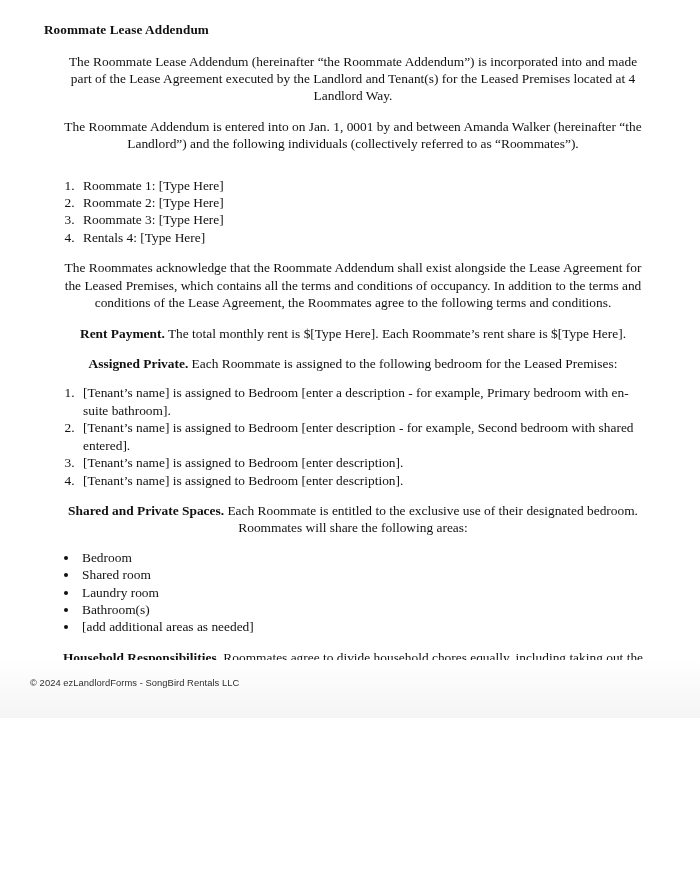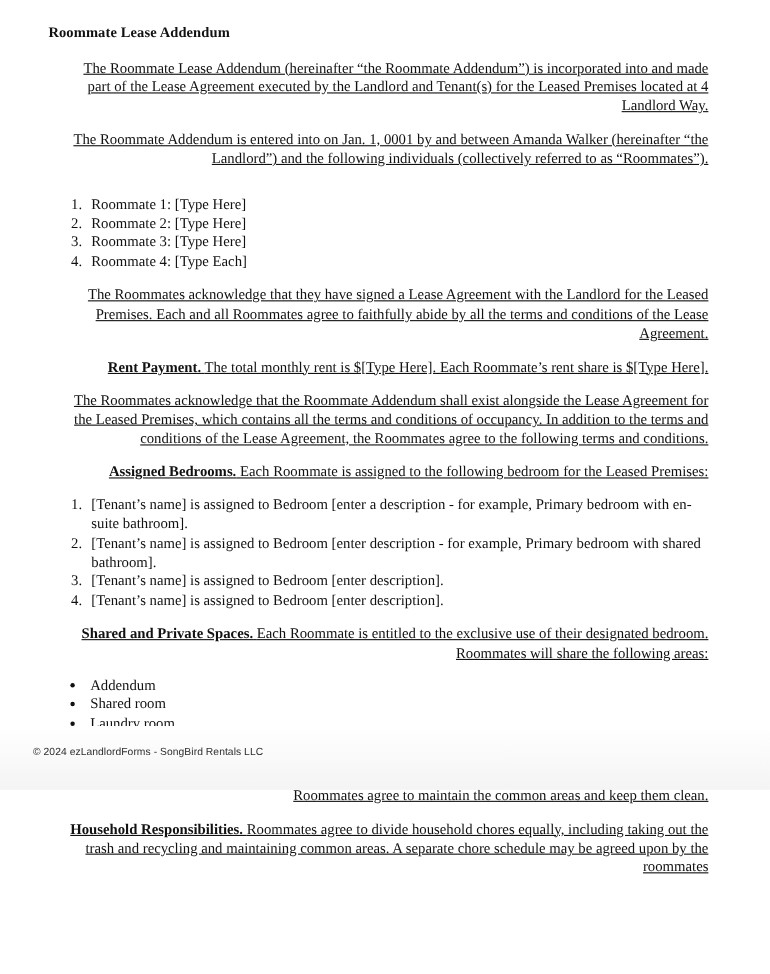--- a/index.html
+++ b/index.html
@@ -47,22 +47,21 @@
     font-weight: bold;
     line-height: 1.25;
     margin: 0 0 14px 0;
     letter-spacing: 0.1px;
   }
 
   p.para {
     font-size: 13.4px;
     line-height: 1.30;
     margin: 0 0 13px 18px;
-    text-align: right;
-    text-decoration: underline;
+    text-align: center;
   }
 
   p.para.tight {
     margin-bottom: 12px;
   }
 
   .lead {
     font-weight: bold;
   }
 
@@ -118,51 +117,49 @@
     <h1 class="doc-title">Roommate Lease Addendum</h1>
 
     <p class="para">The Roommate Lease Addendum (hereinafter “the Roommate Addendum”) is incorporated into and made part of the Lease Agreement executed by the Landlord and Tenant(s) for the Leased Premises located at 4 Landlord Way.</p>
 
     <p class="para">The Roommate Addendum is entered into on Jan. 1, 0001 by and between Amanda Walker (hereinafter “the Landlord”) and the following individuals (collectively referred to as “Roommates”).</p>
 
     <ol class="num-list roommates">
       <li>Roommate 1: [Type Here]</li>
       <li>Roommate 2: [Type Here]</li>
       <li>Roommate 3: [Type Here]</li>
-      <li>Roommate 4: [Type Each]</li>
+      <li>Rentals 4: [Type Here]</li>
     </ol>
 
-    <p class="para">The Roommates acknowledge that they have signed a Lease Agreement with the Landlord for the Leased Premises. Each and all Roommates agree to faithfully abide by all the terms and conditions of the Lease Agreement.</p>
+
+    <p class="para">The Roommates acknowledge that the Roommate Addendum shall exist alongside the Lease Agreement for the Leased Premises, which contains all the terms and conditions of occupancy. In addition to the terms and conditions of the Lease Agreement, the Roommates agree to the following terms and conditions.</p>
 
     <p class="para"><span class="lead">Rent Payment.</span><span> </span><span>The total monthly rent is $[Type Here]. Each Roommate’s rent share is $[Type Here].</span></p>
 
-    <p class="para">The Roommates acknowledge that the Roommate Addendum shall exist alongside the Lease Agreement for the Leased Premises, which contains all the terms and conditions of occupancy. In addition to the terms and conditions of the Lease Agreement, the Roommates agree to the following terms and conditions.</p>
 
-
-    <p class="para tight"><span class="lead">Assigned Bedrooms.</span><span> </span><span>Each Roommate is assigned to the following bedroom for the Leased Premises:</span></p>
+    <p class="para tight"><span class="lead">Assigned Private.</span><span> </span><span>Each Roommate is assigned to the following bedroom for the Leased Premises:</span></p>
 
     <ol class="num-list bedrooms">
       <li>[Tenant’s name] is assigned to Bedroom [enter a description - for example, Primary bedroom with en-suite bathroom].</li>
-      <li>[Tenant’s name] is assigned to Bedroom [enter description - for example, Primary bedroom with shared bathroom].</li>
+      <li>[Tenant’s name] is assigned to Bedroom [enter description - for example, Second bedroom with shared entered].</li>
       <li>[Tenant’s name] is assigned to Bedroom [enter description].</li>
       <li>[Tenant’s name] is assigned to Bedroom [enter description].</li>
     </ol>
 
 
     <p class="para tight"><span class="lead">Shared and Private Spaces.</span><span> </span><span>Each Roommate is entitled to the exclusive use of their designated bedroom. Roommates will share the following areas:</span></p>
 
     <ul class="bullet-list">
-      <li>Addendum</li>
+      <li>Bedroom</li>
       <li>Shared room</li>
       <li>Laundry room</li>
       <li>Bathroom(s)</li>
       <li>[add additional areas as needed]</li>
     </ul>
 
-    <p class="para">Roommates agree to maintain the common areas and keep them clean.</p>
 
     <p class="para"><span class="lead">Household Responsibilities.</span><span> </span><span>Roommates agree to divide household chores equally, including taking out the trash and recycling and maintaining common areas. A separate chore schedule may be agreed upon by the roommates</span></p>
 
   </div>
 
   <div id="page-shade"></div>
 
   <div id="footer">© 2024 ezLandlordForms - SongBird Rentals LLC</div>
 
 </div>

